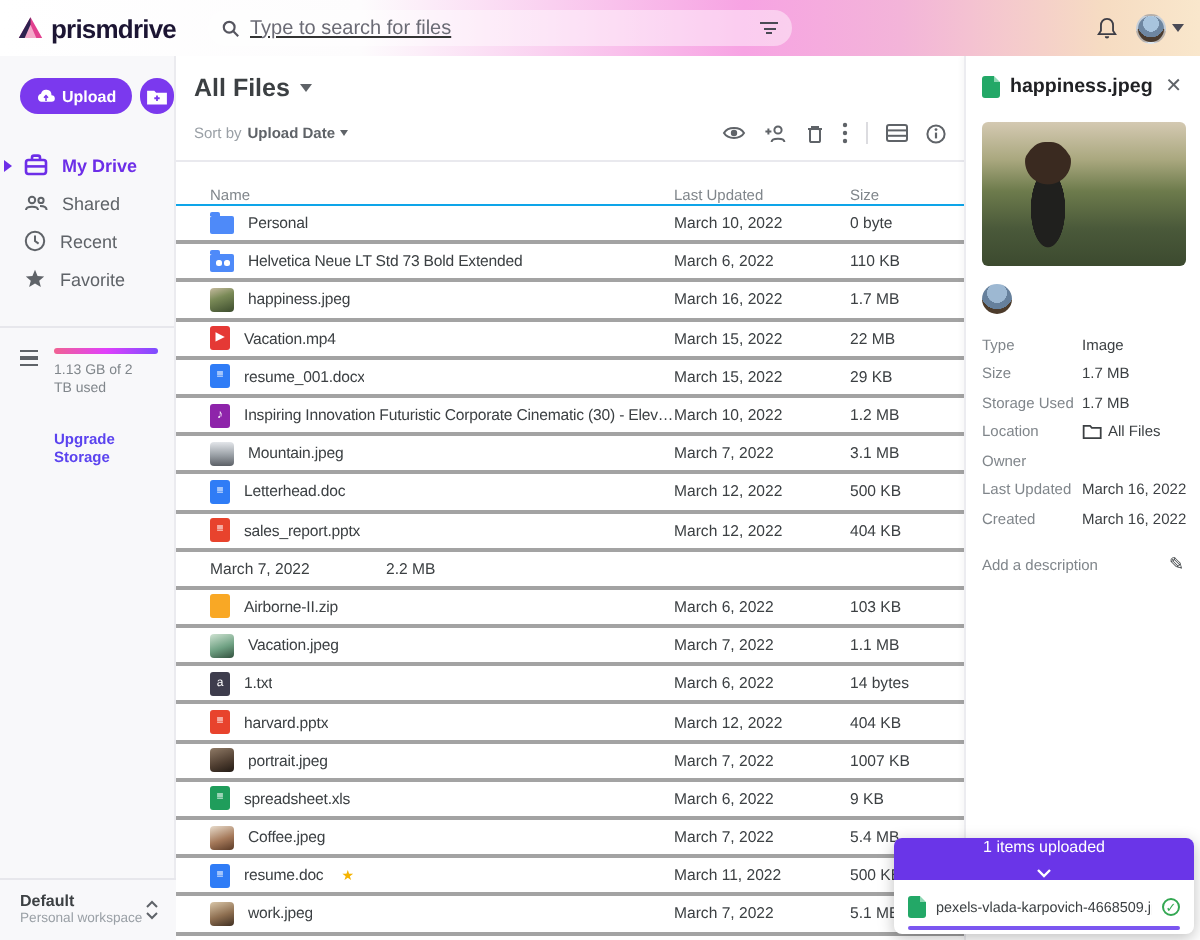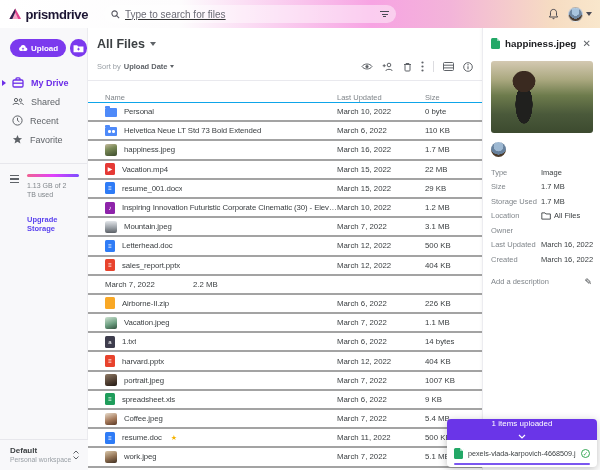--- a/index.html
+++ b/index.html
@@ -376,21 +376,21 @@
         <div class="row">
           <div class="cell-date">March 7, 2022</div>
           <div class="cell-size">2.2 MB</div>
         </div>
         <div class="row">
           <div class="cell-name">
             <span class="fico badge" style="background: rgb(249, 168, 37);"></span>
             <span class="fname">Airborne-II.zip</span>
           </div>
           <div class="cell-date">March 6, 2022</div>
-          <div class="cell-size">226 KB</div>
+          <div class="cell-size">103 KB</div>
         </div>
         <div class="row">
           <div class="cell-name">
             <span class="fico thumb th4"></span>
             <span class="fname">Vacation.jpeg</span>
           </div>
           <div class="cell-date">March 7, 2022</div>
           <div class="cell-size">1.1 MB</div>
         </div>
         <div class="row">

